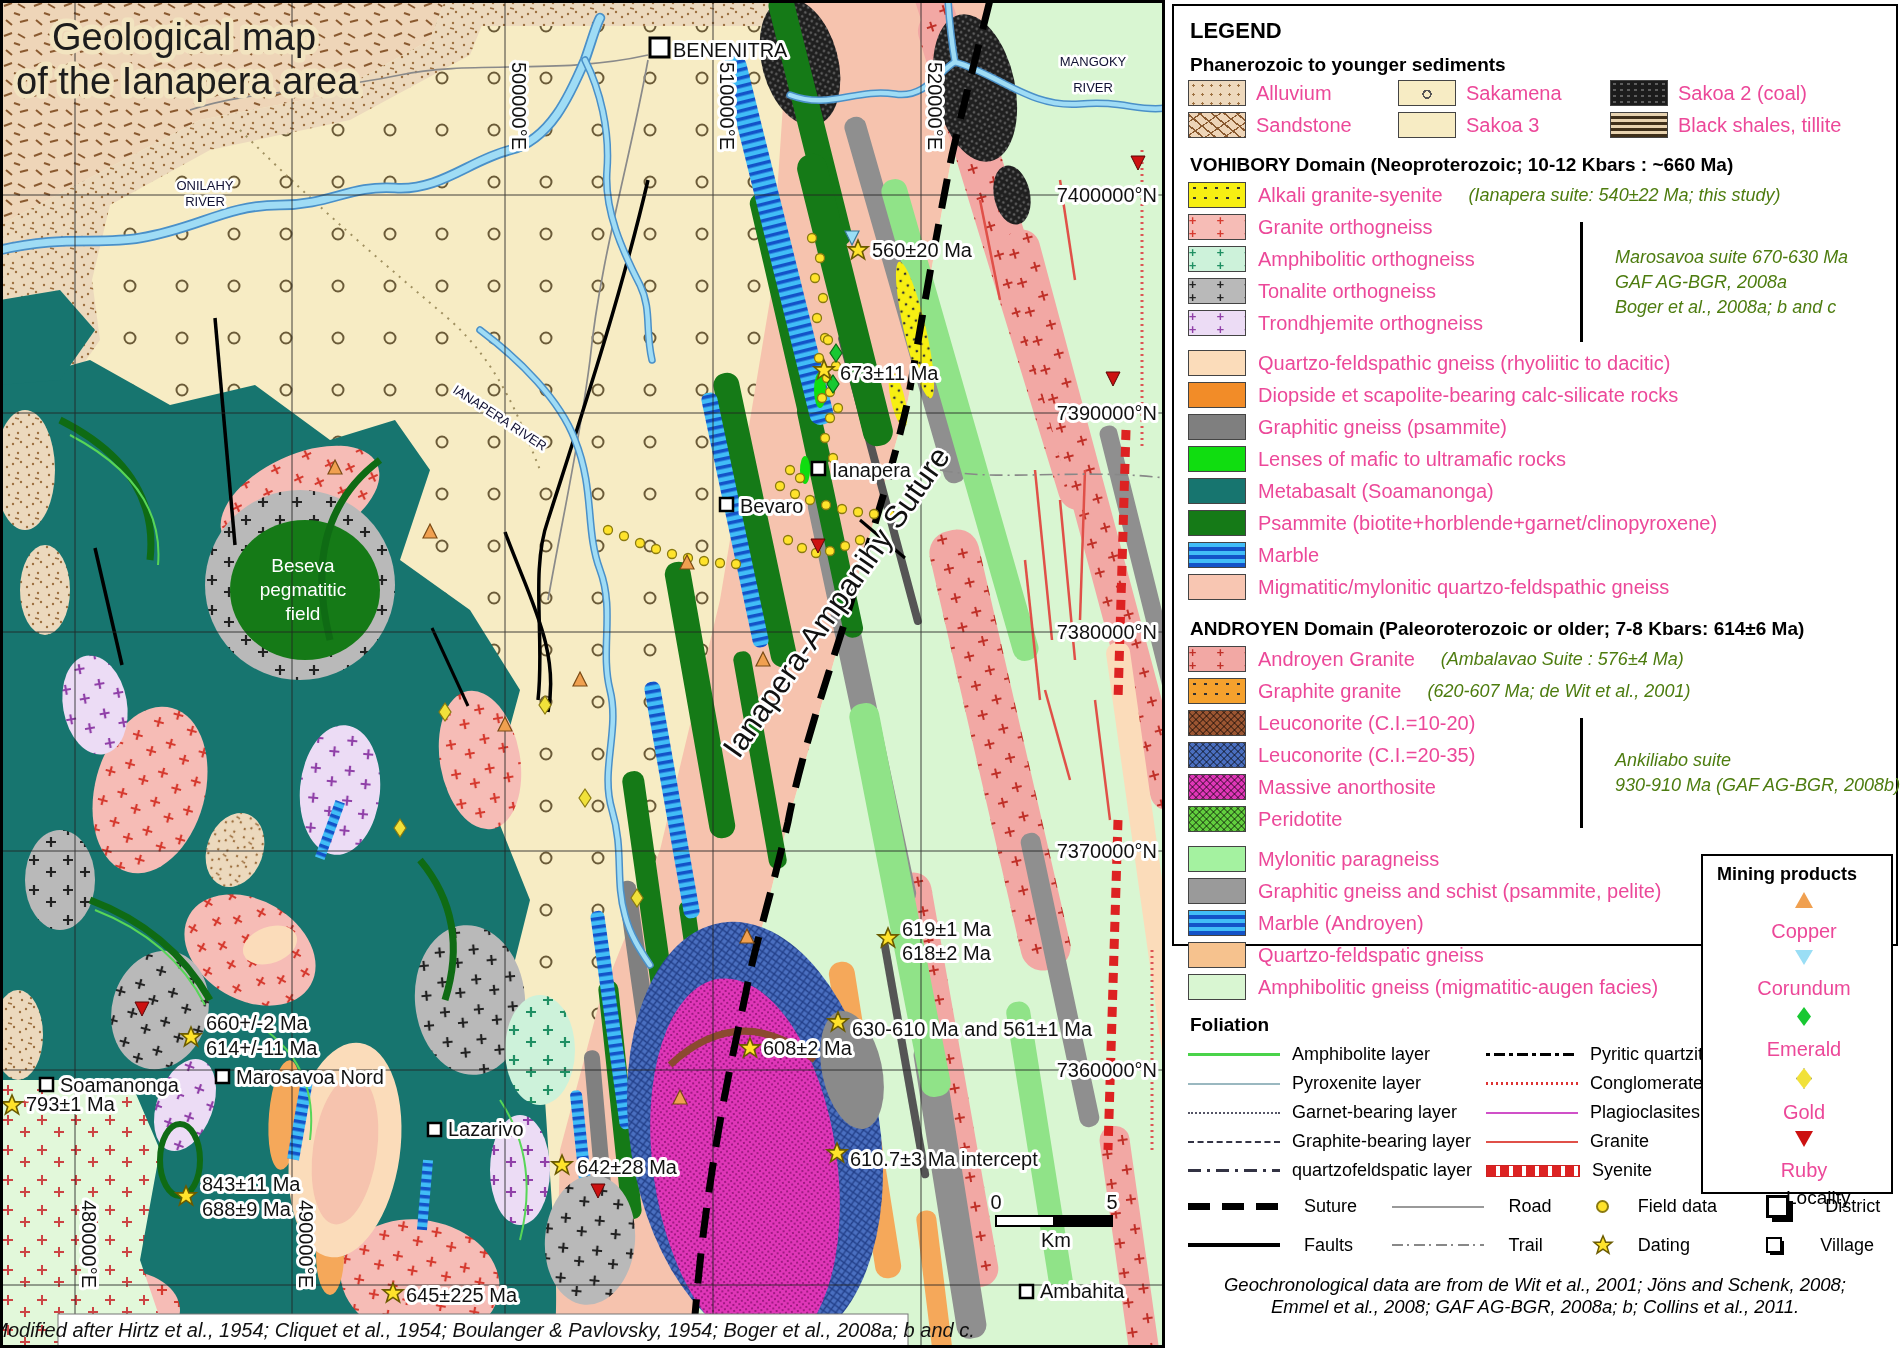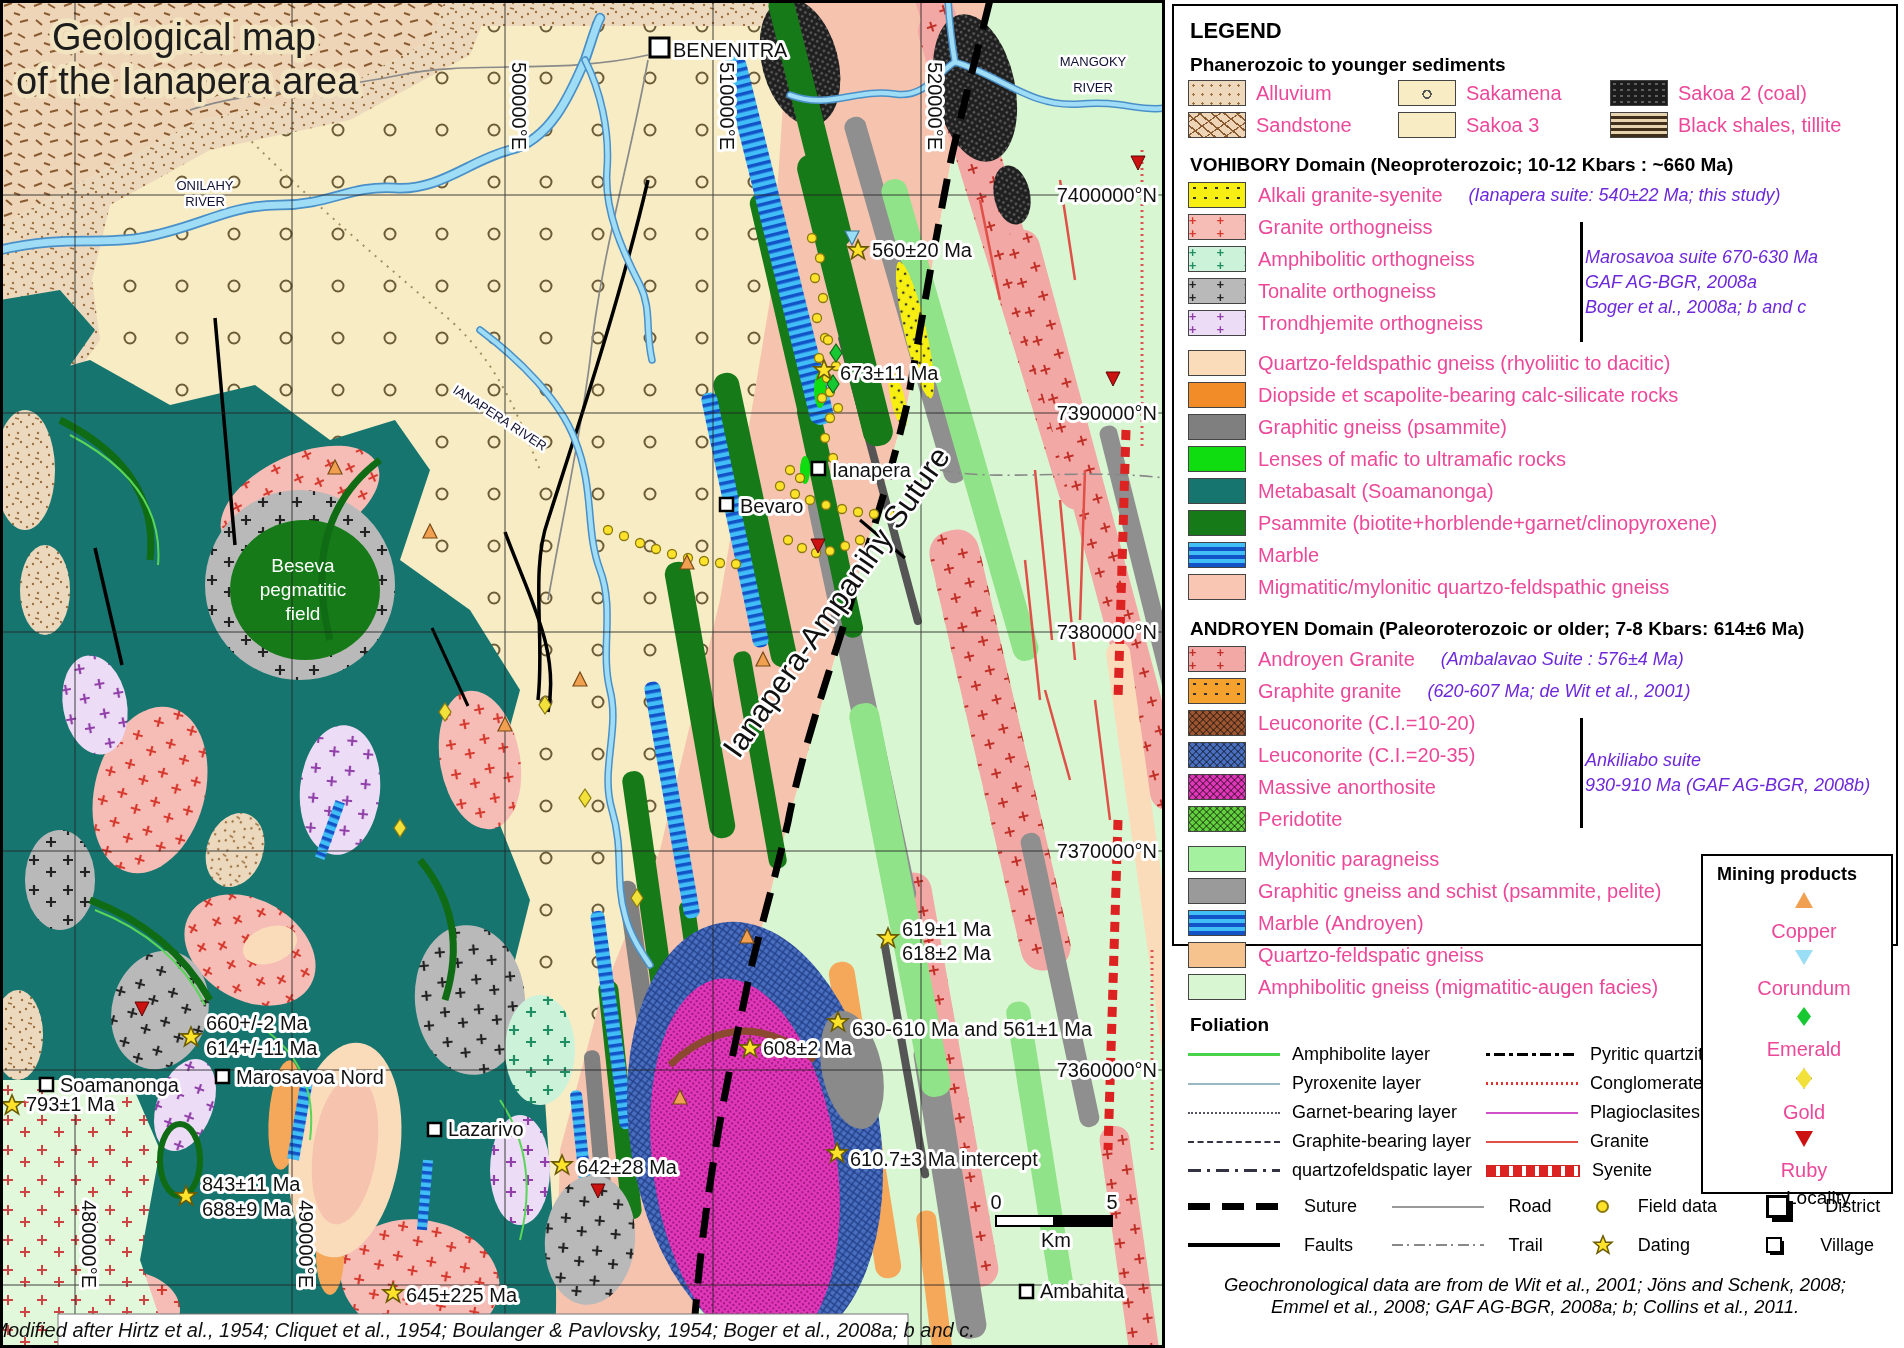--- a/index.html
+++ b/index.html
@@ -16,25 +16,25 @@
   .whitelabel{fill:#fff;font-size:19px;}
   .creditline{font-style:italic;font-size:20px;fill:#111;}
 
   
   #legend{position:absolute;left:1172px;top:4px;width:726px;height:942px;background:#fff;
           border:2px solid #000;box-sizing:border-box;padding:6px 0 0 14px;}
   .lg-title{font-size:22px;font-weight:bold;margin:6px 0 10px 2px;}
   .lg-h{font-size:19px;font-weight:bold;margin:10px 0 4px 2px;}
   .lrow{display:flex;align-items:center;gap:12px;margin-top:6px;}
   .llabel{font-size:20px;color:#ec4899;white-space:nowrap;}
-  .lnote{font-size:18px;font-style:italic;color:#6d28d9;white-space:nowrap;margin-left:14px;}
+  .lnote{font-size:18px;font-style:italic;color:#4d7c0f;white-space:nowrap;margin-left:14px;}
   .sedgrid{display:grid;grid-template-columns:210px 212px 1fr;row-gap:6px;margin-top:4px;}
   .sedcell{display:flex;align-items:center;gap:10px;}
   .unitgroup{position:relative;}
-  .bracket{position:absolute;border-left:3px solid #000;padding-left:2px;display:flex;flex-direction:column;justify-content:center;gap:4px;}
+  .bracket{position:absolute;border-left:3px solid #000;padding-left:32px;display:flex;flex-direction:column;justify-content:center;gap:4px;}
   .bracket .lnote{margin-left:0;}
 
   .sw{width:58px;height:26px;border:1px solid #444;box-sizing:border-box;flex:none;position:relative;overflow:hidden;}
   .swp::before{content:"+  +  +\A +  +  +";white-space:pre;display:block;text-align:center;
                font:bold 12px/13px "DejaVu Sans Mono",monospace;letter-spacing:2px;}
   .sw-alluvium{background-color:#eed9bd;background-image:radial-gradient(#9c6f3f 1.2px,transparent 1.4px);background-size:9px 9px;}
   .sw-sandstone{background-color:#eed5b8;background-image:repeating-linear-gradient(40deg,#8a5a30 0 1.6px,transparent 1.6px 8px),repeating-linear-gradient(-35deg,#8a5a30 0 1.2px,transparent 1.2px 11px);}
   .sw-sakamena{background-color:#f7ecc4;background-image:radial-gradient(circle at 50% 55%,transparent 0 3px,#555 3px 4.6px,transparent 4.6px);}
   .sw-sakoa2{background-color:#1c1c1c;background-image:radial-gradient(#5d5d5d 1.4px,transparent 1.6px);background-size:7px 6px;}
   .sw-sakoa3{background-color:#f7ecc4;}

